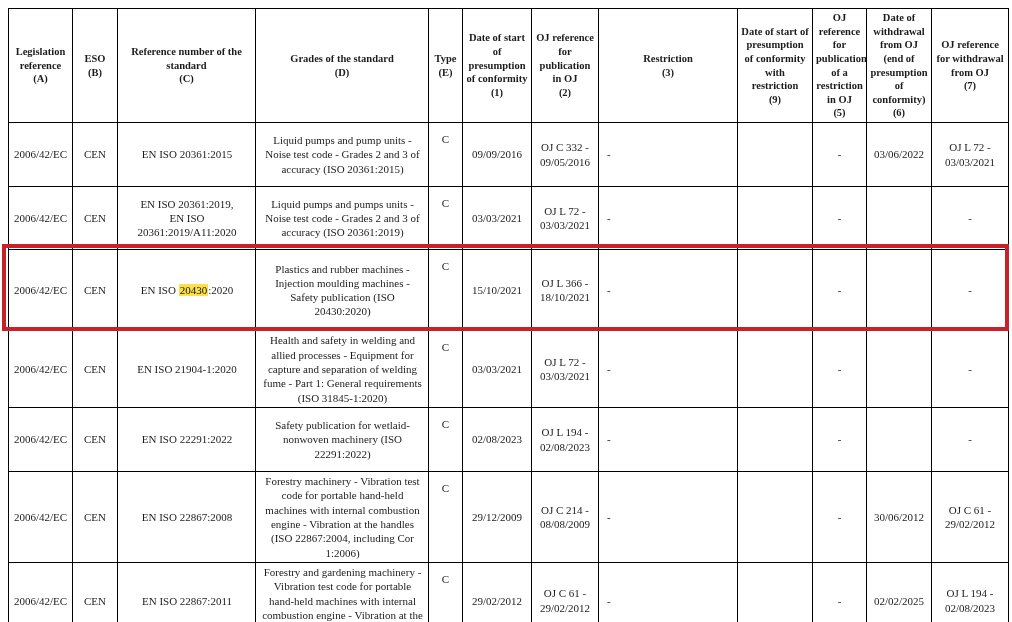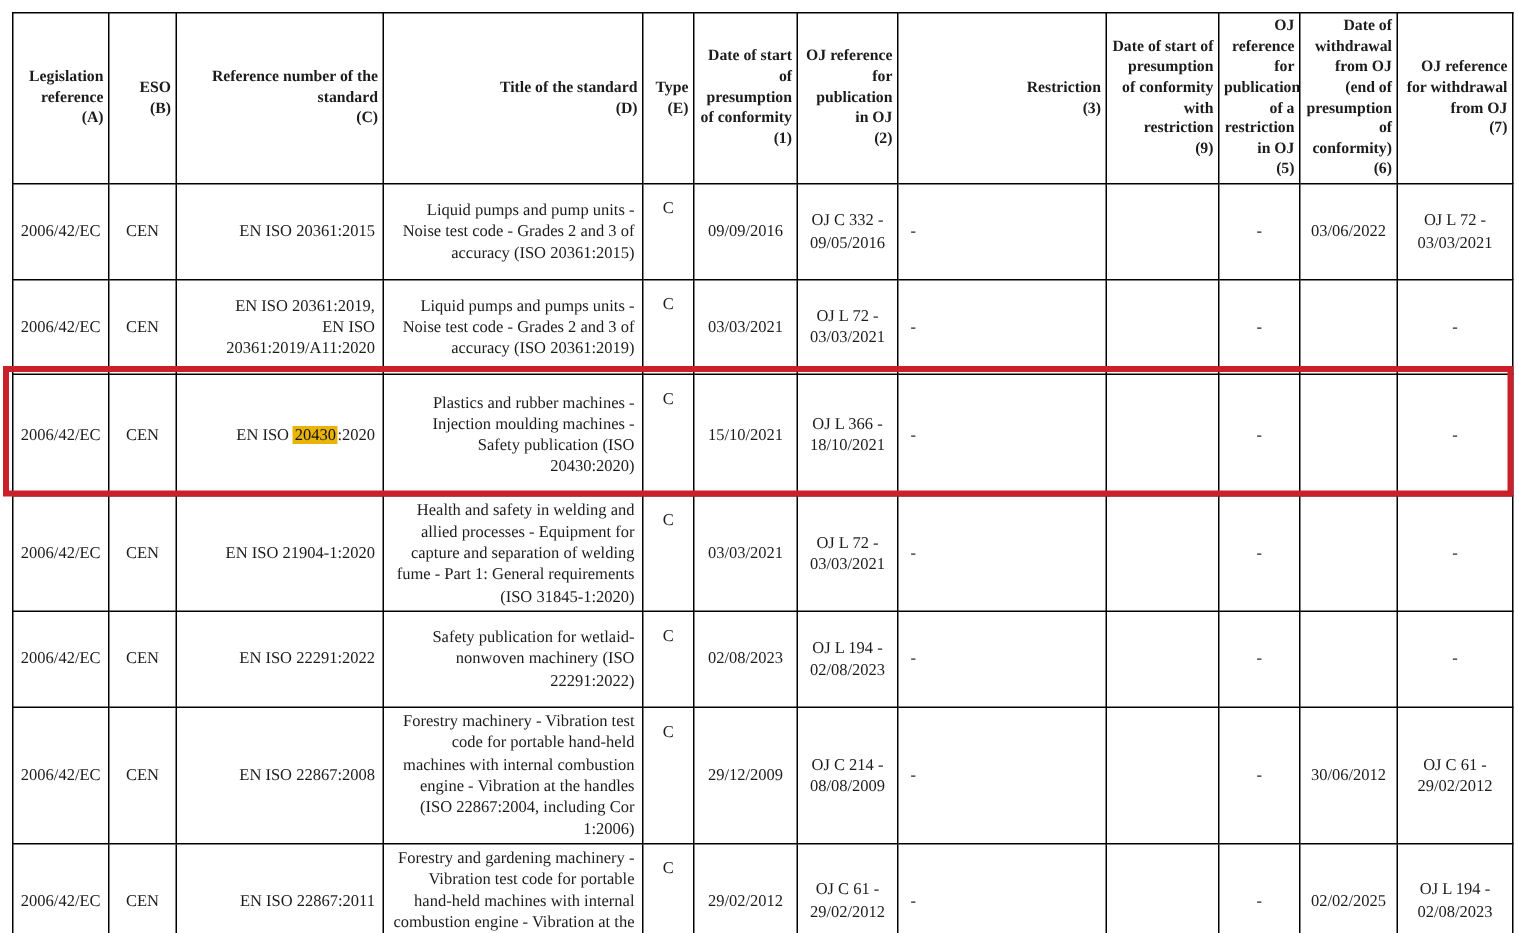--- a/index.html
+++ b/index.html
@@ -1,23 +1,23 @@
 <!DOCTYPE html>
 <html><head>
 <meta charset="utf-8">
 <style>
   html,body{margin:0;padding:0;background:#ffffff;}
   .page{position:relative;width:1012px;height:622px;background:#ffffff;overflow:hidden;
         font-family:"Liberation Serif", serif;color:#1c1c1c;}
   table{position:absolute;left:8px;top:8px;width:1000px;border-collapse:collapse;table-layout:fixed;}
   th,td{border:1px solid #000;white-space:pre-line;overflow:hidden;}
-  th{font-size:10.5px;font-weight:bold;text-align:right;vertical-align:middle;padding:2px 3px;line-height:1.3;}
+  th{font-size:10.5px;font-weight:bold;text-align:center;vertical-align:middle;padding:2px 3px;line-height:1.3;}
   thead tr{height:110px;}
   td{font-size:11px;line-height:1.3;vertical-align:middle;padding:2px 4px;text-align:center;}
-  td.c2,td.c3{text-align:right;padding-left:6px;padding-right:5px;}
+  td.c2,td.c3{text-align:center;padding-left:6px;padding-right:5px;}
   td.c4{vertical-align:top;padding-top:9px;}
   td.c7{text-align:left;padding-left:8px;}
   tbody tr:nth-child(1){height:64px;}
   tbody tr:nth-child(2){height:63px;}
   tbody tr:nth-child(3){height:81px;}
   tbody tr:nth-child(4){height:77px;}
   tbody tr:nth-child(5){height:64px;}
   tbody tr:nth-child(6){height:78px;}
   tbody tr:nth-child(7){height:72px;}
   mark{padding:0 1px;color:#10131c;}
@@ -44,21 +44,21 @@
         <col style="width:77px">
     </colgroup>
     <thead>
       <tr>
           <th>Legislation reference
 (A)</th>
           <th>ESO
 (B)</th>
           <th>Reference number of the standard
 (C)</th>
-          <th>Title of the standard
+          <th>Grades of the standard
 (D)</th>
           <th>Type
 (E)</th>
           <th>Date of start of presumption of conformity
 (1)</th>
           <th>OJ reference for publication in OJ
 (2)</th>
           <th>Restriction
 (3)</th>
           <th>Date of start of presumption of conformity with restriction
@@ -100,21 +100,21 @@
 03/03/2021</td>
           <td class="c7">-</td>
           <td class="c8"></td>
           <td class="c9">-</td>
           <td class="c10"></td>
           <td class="c11">-</td>
         </tr>
         <tr>
           <td class="c0">2006/42/EC</td>
           <td class="c1">CEN</td>
-          <td class="c2">EN ISO <mark style="background: #eab308;">20430</mark>:2020</td>
+          <td class="c2">EN ISO <mark style="background: #fde047;">20430</mark>:2020</td>
           <td class="c3">Plastics and rubber machines - Injection moulding machines - Safety publication (ISO 20430:2020)</td>
           <td class="c4">C</td>
           <td class="c5">15/10/2021</td>
           <td class="c6">OJ L 366 -
 18/10/2021</td>
           <td class="c7">-</td>
           <td class="c8"></td>
           <td class="c9">-</td>
           <td class="c10"></td>
           <td class="c11">-</td>

